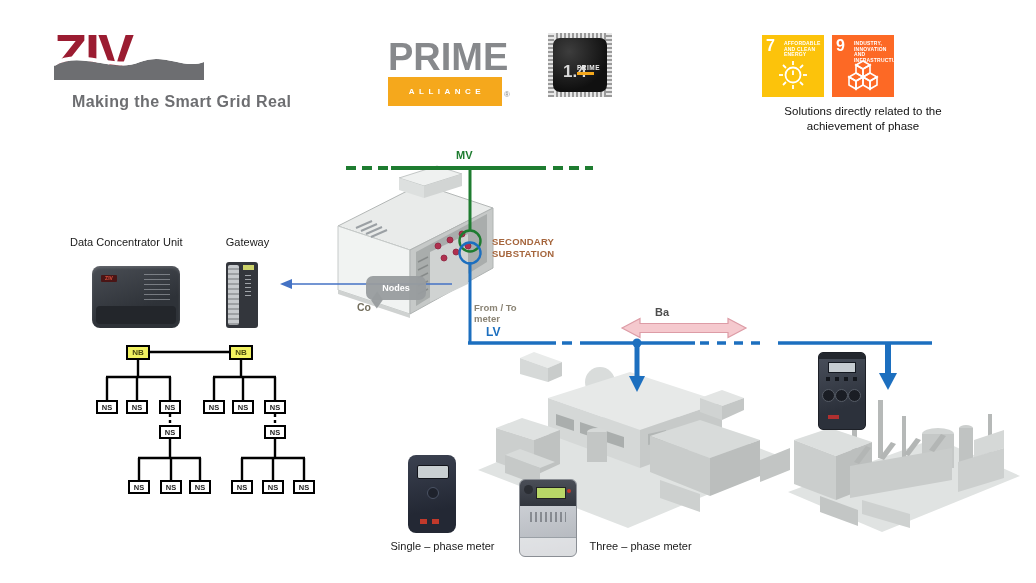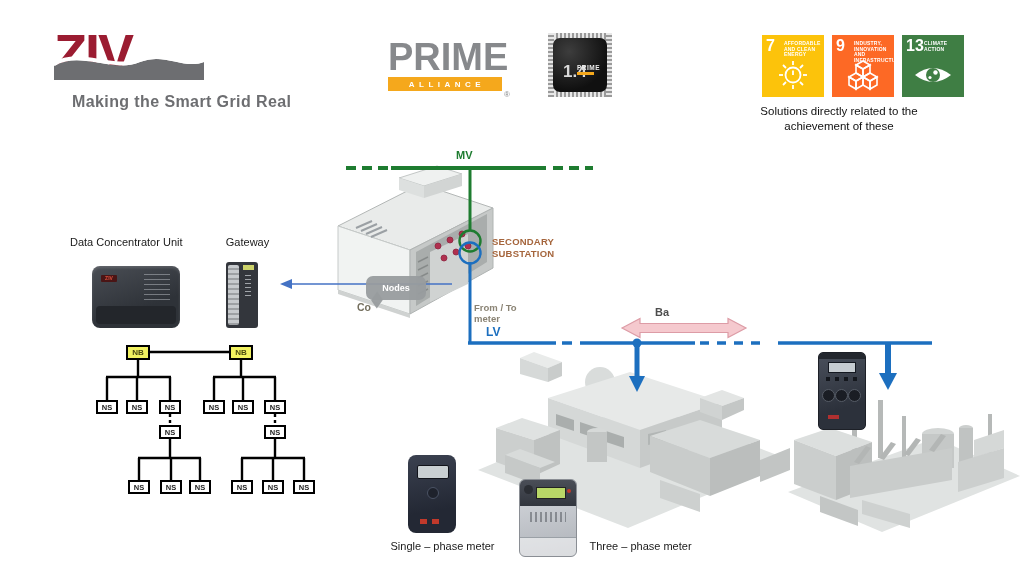--- a/index.html
+++ b/index.html
@@ -6,21 +6,21 @@
   .stage{position:relative;width:1036px;height:583px;background:#fff;overflow:hidden;
          font-family:"Liberation Sans",sans-serif;text-decoration:underline;}
   .abs{position:absolute;}
   svg{display:block;}
   .lbl{position:absolute;color:#1a1a1a;white-space:nowrap;}
 
   
   .ziv-tagline{left:54px;top:93px;font-size:16px;font-weight:bold;color:#6D6E71;letter-spacing:.4px;margin-left:18px;}
   .prime-logo{left:388px;top:40px;width:120px;}
   .prime-name{font-size:38px;font-weight:800;color:#87898C;line-height:34px;letter-spacing:0px;}
-  .prime-bar{margin-top:3px;width:114px;height:14px;background:#F5A81C;display:flex;align-items:center;justify-content:center;}
+  .prime-bar{margin-top:3px;width:114px;height:29px;background:#F5A81C;display:flex;align-items:center;justify-content:center;}
   .prime-sub{font-size:8px;font-weight:bold;color:#fff;letter-spacing:4.5px;padding-left:4px;}
   .prime-reg{position:absolute;left:116px;top:50px;font-size:8px;color:#87898C;}
   .chip{left:548px;top:33px;width:64px;height:64px;}
   .chip-pins{position:absolute;inset:0;background:
      repeating-linear-gradient(90deg,#9a9a9a 0 2px,#e8e8e8 2px 4px);}
   .chip-pins-v{position:absolute;inset:0;background:
      repeating-linear-gradient(0deg,#9a9a9a 0 2px,#e8e8e8 2px 4px);
      -webkit-mask:linear-gradient(90deg,#000 0 6px,transparent 6px calc(100% - 6px),#000 calc(100% - 6px));
              mask:linear-gradient(90deg,#000 0 6px,transparent 6px calc(100% - 6px),#000 calc(100% - 6px));}
   .chip-body{position:absolute;inset:5px;background:radial-gradient(circle at 30% 25%,#3d3d3d,#101010 70%);border-radius:7px;}
@@ -30,21 +30,21 @@
   .chip-mini-bar{width:17px;height:3px;background:#F5A81C;margin-top:1px;}
 
   .sdg-box{position:absolute;top:35px;width:62px;height:62px;color:#fff;}
   .sdg-7{left:762px;background:#FCC30B;}
   .sdg-9{left:832px;background:#FD6925;}
   .sdg-13{left:902px;background:#3F7E44;}
   .sdg-num{position:absolute;left:4px;top:3px;font-size:16px;font-weight:bold;line-height:16px;}
   .sdg-title{position:absolute;left:22px;top:6px;width:38px;font-size:5px;font-weight:bold;
              line-height:5.5px;letter-spacing:.2px;text-transform:uppercase;white-space:normal;}
   .sdg-icon{position:absolute;left:0;top:20px;}
-  .sdg-caption{left:714px;top:104px;width:250px;text-align:center;font-size:11.5px;line-height:15px;color:#111;white-space:normal;}
+  .sdg-caption{left:738px;top:104px;width:250px;text-align:center;font-size:11.5px;line-height:15px;color:#111;white-space:normal;}
   .sdg-caption .bold-line{font-weight:bold;font-size:12px;}
 
   
   .mv-label{left:456px;top:149px;font-size:11px;font-weight:bold;color:#1E7C30;}
   .lv-label{left:486px;top:325px;font-size:12px;font-weight:bold;color:#1C6FBF;}
   .ss-label{left:492px;top:236px;width:80px;font-size:9.5px;font-weight:bold;color:#A5653C;
             line-height:11.5px;letter-spacing:.2px;white-space:normal;}
   .fromto{left:474px;top:303px;font-size:9.5px;font-weight:bold;color:#8A8374;line-height:10.5px;}
   .co-label{left:357px;top:301px;font-size:10.5px;font-weight:bold;color:#75705F;}
   .ba-label{left:655px;top:306px;font-size:11px;font-weight:bold;color:#4d4d4d;}
@@ -324,34 +324,24 @@
           <polygon points="38,10 31,14 31,22 38,18"></polygon>
         <polygon points="24,18 31,22 24,26 17,22"></polygon>
           <polygon points="17,22 24,26 24,34 17,30"></polygon>
           <polygon points="31,22 24,26 24,34 31,30"></polygon>
         <polygon points="38,18 45,22 38,26 31,22"></polygon>
           <polygon points="31,22 38,26 38,34 31,30"></polygon>
           <polygon points="45,22 38,26 38,34 45,30"></polygon>
       </g>
     </svg>
   </div>
-  <div class="sdg-box sdg-13" style="z-index:2">
-    <span class="sdg-num">13</span>
-    <span class="sdg-title">CLIMATE ACTION</span>
-    <svg class="sdg-icon" width="62" height="40" viewBox="0 0 62 40">
-      <path d="M13,20 Q31,6 49,20 Q31,34 13,20 Z" fill="#fff"></path>
-      <circle cx="31" cy="20" r="7" fill="#3F7E44"></circle>
-      <circle cx="33.5" cy="17.5" r="2.2" fill="#fff"></circle>
-      <circle cx="28" cy="22.5" r="1.6" fill="#fff"></circle>
-    </svg>
-  </div>
 
   <div class="lbl sdg-caption" style="z-index:2">
     <div>Solutions directly related to the</div>
-    <div>achievement of these</div>
+    <div>achievement of phase</div>
   </div>
 
   <span class="lbl mv-label" style="z-index:2">MV</span>
   <span class="lbl lv-label" style="z-index:2">LV</span>
   <span class="lbl ss-label" style="z-index:2">SECONDARY SUBSTATION</span>
   <div class="lbl fromto" style="z-index:2">
     <div>From / To</div>
     <div>meter</div>
   </div>
   <span class="lbl co-label" style="z-index:2">Co</span>

